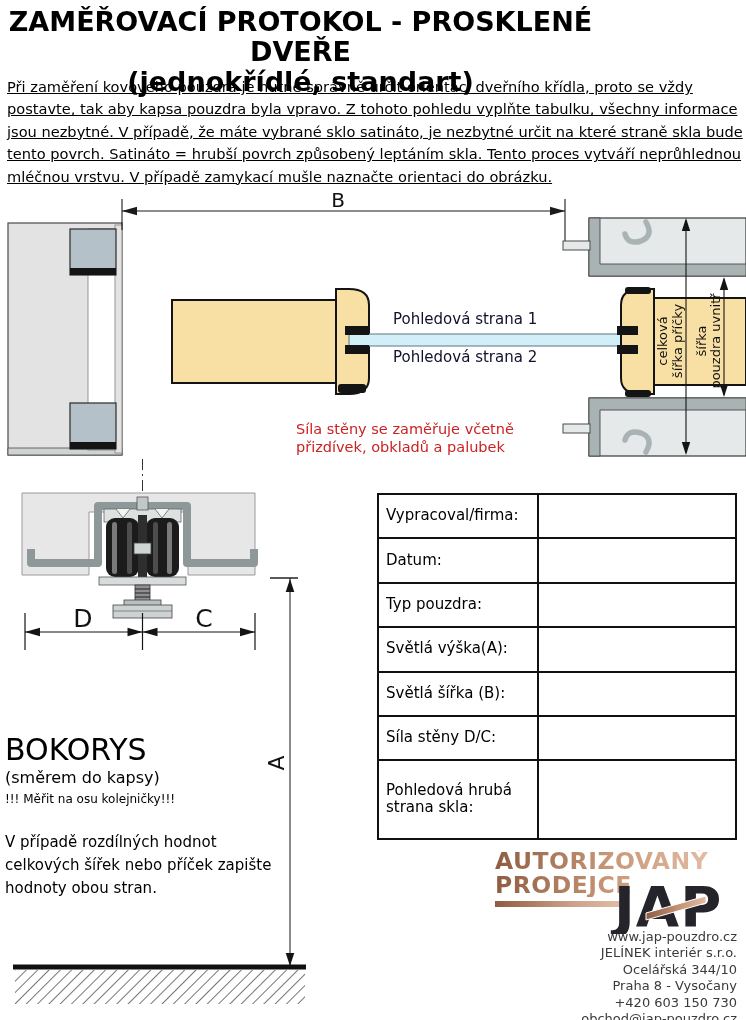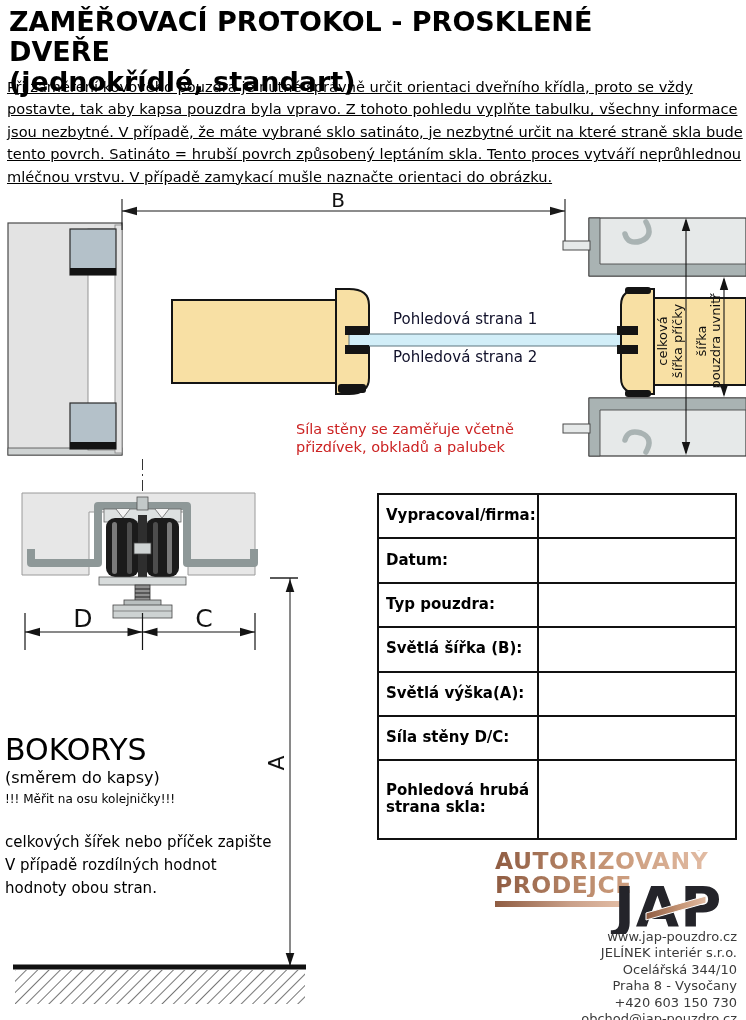--- a/index.html
+++ b/index.html
@@ -1,28 +1,28 @@
 <!DOCTYPE html>
 <html><head>
 <meta charset="utf-8">
 <style>
   html,body{margin:0;padding:0;background:#fff;}
   .page{position:relative;width:746px;height:1020px;background:#fff;overflow:hidden;
         font-family:"DejaVu Sans",sans-serif;color:#000;}
-  .title{position:absolute;top:7px;left:0;width:601px;
-         font-weight:bold;font-size:27px;line-height:30px;padding-left:9px;}
+  .title{position:absolute;top:7px;left:0;width:601px;text-align:center;
+         font-weight:bold;font-size:27px;line-height:30px;}
   .intro{position:absolute;top:76px;left:7px;width:737px;margin:0;
          font-size:14.6px;line-height:22.4px;text-decoration:underline;}
   svg text{font-family:"DejaVu Sans",sans-serif;}
   .plan-svg{position:absolute;left:0;top:190px;}
   .side-svg{position:absolute;left:0;top:455px;}
   table.form{position:absolute;left:377px;top:493px;width:358px;height:347px;
              border-collapse:collapse;table-layout:fixed;}
   table.form td{border:2.3px solid #111;}
-  td.fl{font-weight:bold;font-size:15px;line-height:17px;padding:1px 2px 2px 7px;vertical-align:middle;}
+  td.fl{font-weight:normal;font-size:15px;line-height:17px;padding:1px 2px 2px 7px;vertical-align:middle;}
   td.fv{background:#fff;}
   .bokorys{position:absolute;left:5px;top:733px;width:272px;text-align:left;}
   .bok-title{font-size:30px;line-height:33px;}
   .bok-sub{font-size:16px;line-height:20px;margin-top:2px;}
   .bok-warn{font-size:12px;line-height:22px;}
   .bok-note{margin-top:21px;font-size:15px;line-height:23px;}
   .bok-note div{white-space:nowrap;}
   .badge{position:absolute;left:495px;top:850px;}
   .badge-line{font-size:23.5px;font-weight:bold;line-height:23.5px;letter-spacing:.5px;color:#b0714f;}
   @supports ((-webkit-background-clip:text) or (background-clip:text)){
@@ -187,22 +187,22 @@
       <line x1="13" y1="967" x2="306" y2="967" stroke="#111" stroke-width="5"></line>
       <rect x="15" y="970" width="290" height="34" fill="url(#hatch)"></rect>
     </g>
   </svg>
 
   <div class="bokorys">
     <div class="bok-title">BOKORYS</div>
     <div class="bok-sub">(směrem do kapsy)</div>
     <div class="bok-warn">!!! Měřit na osu kolejničky!!!</div>
     <div class="bok-note">
+      <div>V případě rozdílných hodnot</div>
       <div>celkových šířek nebo příček zapište</div>
-      <div>V případě rozdílných hodnot</div>
       <div>hodnoty obou stran.</div>
     </div>
   </div>
 
   <table class="form">
     <colgroup>
         <col style="width:160px">
         <col style="width:198px">
       </colgroup>
     <tbody>
@@ -212,25 +212,25 @@
         </tr>
       <tr>
           <td class="fl">Datum:</td>
           <td class="fv"></td>
         </tr>
       <tr>
           <td class="fl">Typ pouzdra:</td>
           <td class="fv"></td>
         </tr>
       <tr>
+          <td class="fl">Světlá výška(A):</td>
+          <td class="fv"></td>
+        </tr>
+      <tr>
           <td class="fl">Světlá šířka (B):</td>
-          <td class="fv"></td>
-        </tr>
-      <tr>
-          <td class="fl">Světlá výška(A):</td>
           <td class="fv"></td>
         </tr>
       <tr>
           <td class="fl">Síla stěny D/C:</td>
           <td class="fv"></td>
         </tr>
       <tr>
           <td class="fl">Pohledová hrubá strana skla:</td>
           <td class="fv"></td>
         </tr>

